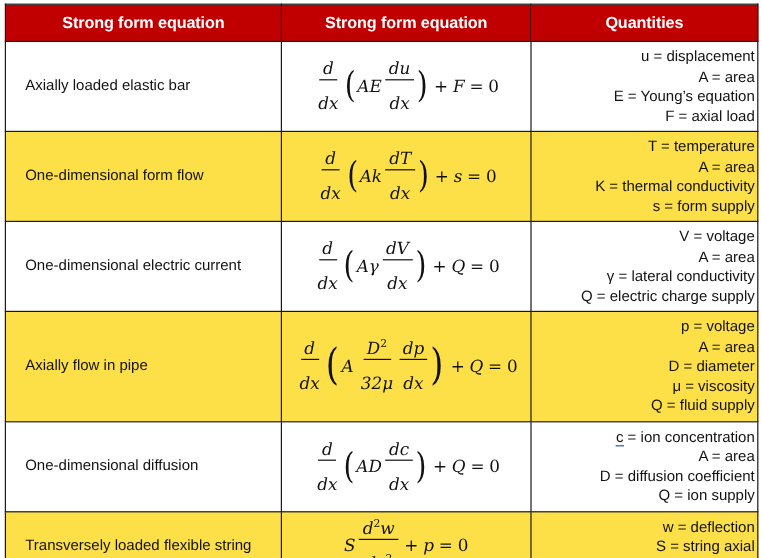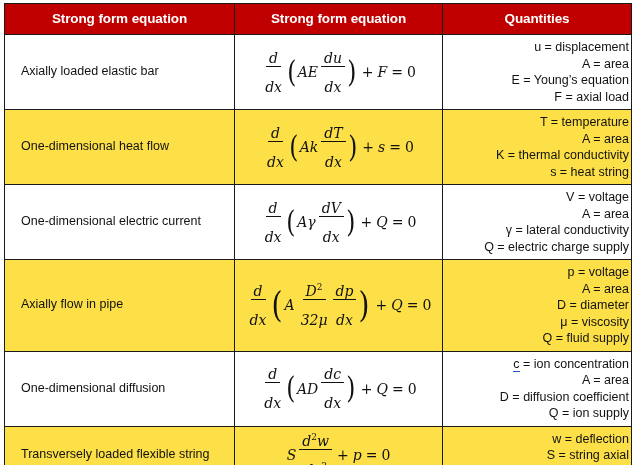--- a/index.html
+++ b/index.html
@@ -183,21 +183,21 @@
         </td>
         <td class="qty">
           <div class="qline">u = displacement</div>
           <div class="qline">A = area</div>
           <div class="qline">E = Young’s equation</div>
           <div class="qline">F = axial load</div>
         </td>
       </tr>
 
       <tr class="shaded">
-        <td class="desc">One-dimensional heat flow</td>
+        <td class="desc">One-dimensional form flow</td>
         <td class="eq">
           <span class="math">
             <span class="frac">
               <span class="num it">d</span>
               <span class="den it">dx</span>
             </span>
             <span class="paren">(</span>
             <span class="it">Ak</span>
             <span class="spn"></span>
             <span class="frac">
@@ -212,21 +212,21 @@
             <span class="sp"></span>
             <span class="up">=</span>
             <span class="sp"></span>
             <span class="up">0</span>
           </span>
         </td>
         <td class="qty">
           <div class="qline">T = temperature</div>
           <div class="qline">A = area</div>
           <div class="qline">K = thermal conductivity</div>
-          <div class="qline">s = heat string</div>
+          <div class="qline">s = form supply</div>
         </td>
       </tr>
 
       <tr class="plain">
         <td class="desc">One-dimensional electric current</td>
         <td class="eq">
           <span class="math">
             <span class="frac">
               <span class="num it">d</span>
               <span class="den it">dx</span>

